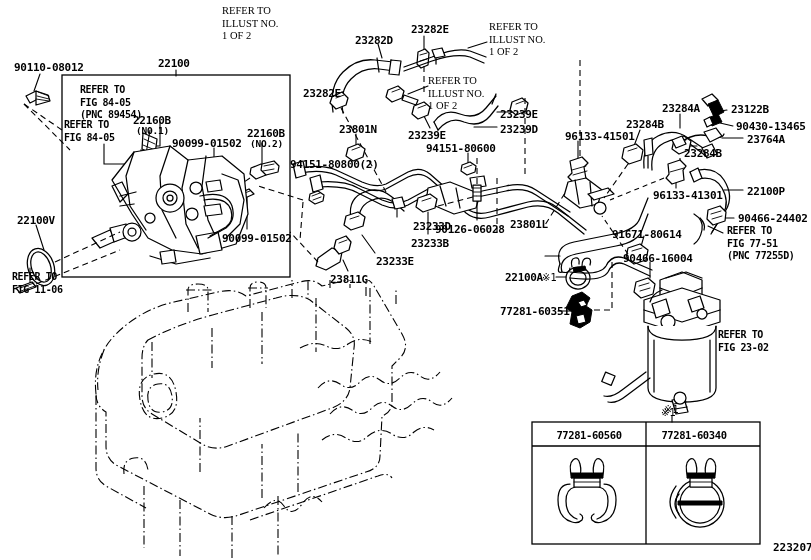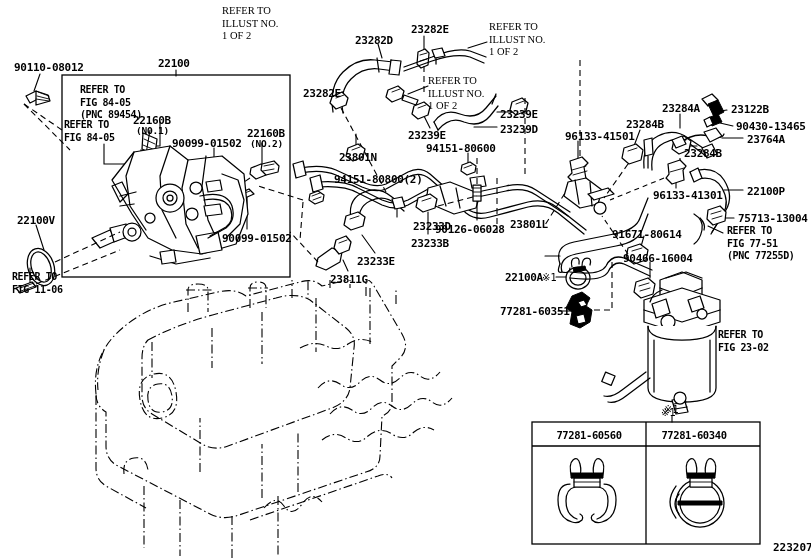--- a/index.html
+++ b/index.html
@@ -555,45 +555,45 @@
   <div id="callout-layer">
       <div class="lbl" style="left: 14px; top: 62px;">90110-08012</div>
       <div class="lbl" style="left: 158px; top: 58px;">22100</div>
       <div class="lbl" style="left: 133px; top: 115px;">22160B</div>
       <div class="lbl small" style="left: 136px; top: 126px;">(NO.1)</div>
       <div class="lbl" style="left: 172px; top: 138px;">90099-01502</div>
       <div class="lbl" style="left: 247px; top: 128px;">22160B</div>
       <div class="lbl small" style="left: 250px; top: 139px;">(NO.2)</div>
       <div class="lbl" style="left: 222px; top: 233px;">90099-01502</div>
       <div class="lbl" style="left: 17px; top: 215px;">22100V</div>
-      <div class="lbl" style="left: 290px; top: 174px; margin-left: 44px;">94151-80800(2)</div>
+      <div class="lbl" style="left: 290px; top: 159px;">94151-80800(2)</div>
       <div class="lbl" style="left: 355px; top: 35px;">23282D</div>
       <div class="lbl" style="left: 411px; top: 24px;">23282E</div>
       <div class="lbl" style="left: 303px; top: 88px;">23282E</div>
-      <div class="lbl" style="left: 339px; top: 124px; margin-top: 28px;">23801N</div>
+      <div class="lbl" style="left: 339px; top: 124px;">23801N</div>
       <div class="lbl" style="left: 408px; top: 130px;">23239E</div>
       <div class="lbl" style="left: 500px; top: 109px;">23239E</div>
       <div class="lbl" style="left: 500px; top: 124px;">23239D</div>
       <div class="lbl" style="left: 426px; top: 143px;">94151-80600</div>
       <div class="lbl" style="left: 377px; top: 221px; margin-left: 36px;">23233D</div>
       <div class="lbl" style="left: 411px; top: 238px;">23233B</div>
-      <div class="lbl" style="left: 357px; top: 256px;">23233E</div>
+      <div class="lbl" style="left: 376px; top: 256px;">23233E</div>
       <div class="lbl" style="left: 330px; top: 274px;">23811G</div>
       <div class="lbl" style="left: 435px; top: 224px;">90126-06028</div>
       <div class="lbl" style="left: 510px; top: 219px;">23801L</div>
       <div class="lbl" style="left: 565px; top: 131px;">96133-41501</div>
       <div class="lbl" style="left: 626px; top: 119px;">23284B</div>
       <div class="lbl" style="left: 662px; top: 103px;">23284A</div>
       <div class="lbl" style="left: 731px; top: 104px;">23122B</div>
       <div class="lbl" style="left: 736px; top: 121px;">90430-13465</div>
       <div class="lbl" style="left: 747px; top: 134px;">23764A</div>
       <div class="lbl" style="left: 684px; top: 148px;">23284B</div>
       <div class="lbl" style="left: 653px; top: 190px;">96133-41301</div>
       <div class="lbl" style="left: 747px; top: 186px;">22100P</div>
-      <div class="lbl" style="left: 738px; top: 213px;">75713-13004</div>
+      <div class="lbl" style="left: 738px; top: 213px;">90466-24402</div>
       <div class="lbl" style="left: 612px; top: 229px;">91671-80614</div>
       <div class="lbl" style="left: 505px; top: 252px; margin-top: 20px;">22100A</div>
       <div class="lbl" style="left: 623px; top: 253px;">90466-16004</div>
       <div class="lbl" style="left: 500px; top: 306px;">77281-60351</div>
     </div>
   <div id="refer-layer">
       <div class="refer sans" style="left: 222px; top: 5px;"><div>REFER TO</div><div>ILLUST NO.</div><div>1 OF 2</div></div>
       <div class="refer" style="left: 80px; top: 84px;"><div>REFER TO</div><div>FIG 84-05</div><div>(PNC 89454)</div></div>
       <div class="refer" style="left: 64px; top: 119px;"><div>REFER TO</div><div>FIG 84-05</div></div>
       <div class="refer sans" style="left: 489px; top: 21px;"><div>REFER TO</div><div>ILLUST NO.</div><div>1 OF 2</div></div>

